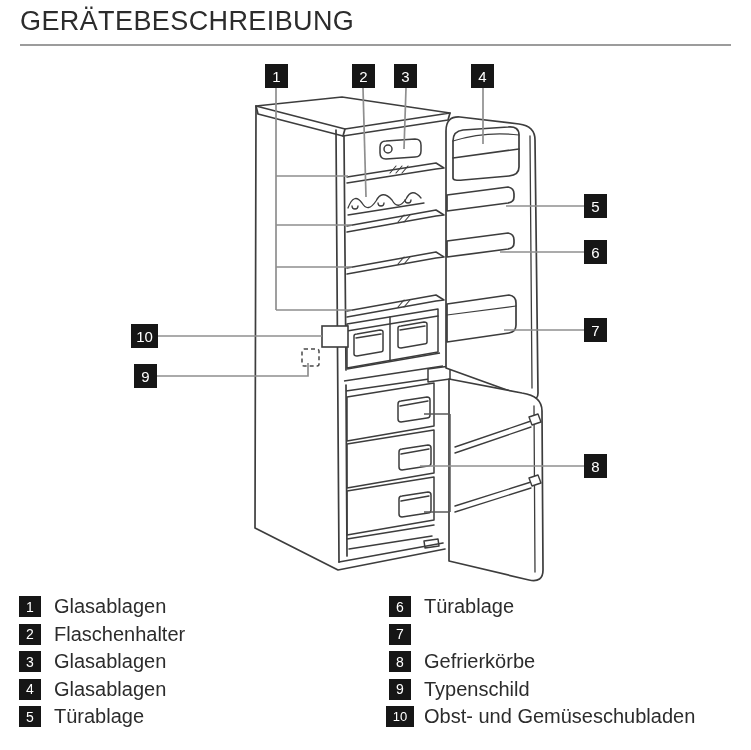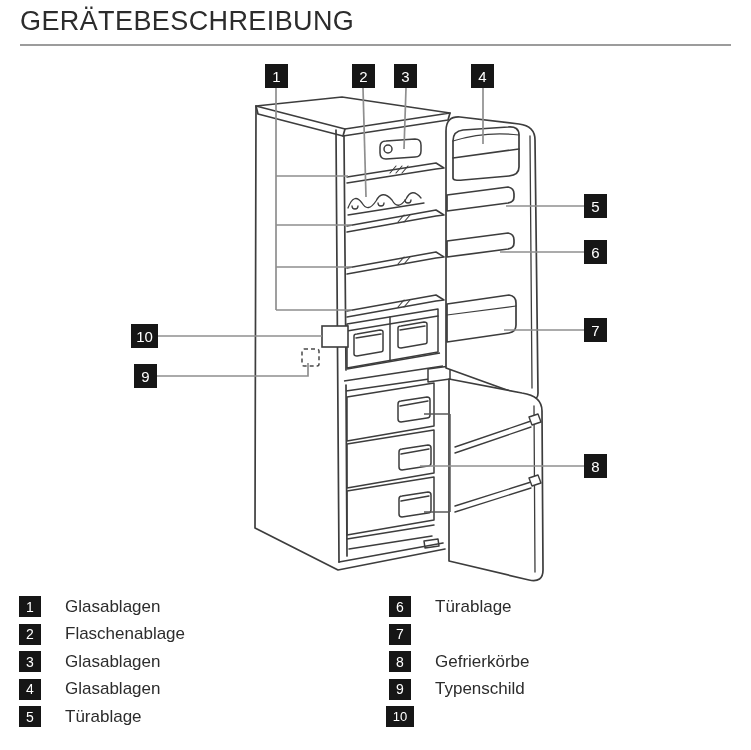--- a/index.html
+++ b/index.html
@@ -32,21 +32,21 @@
   .legend .col{position:absolute;top:0;}
   .legend .col.left{left:19px;}
   .legend .col.right{left:389px;}
   .lrow{display:flex;align-items:center;height:21px;margin-bottom:6.5px;}
   .lnum{
     width:22px;height:21px;background:#161616;color:#ffffff;flex:0 0 auto;
     display:flex;align-items:center;justify-content:center;
     font-size:14px;line-height:1;margin-right:13px;
   }
   .lnum.wide{width:28px;margin-left:-3px;margin-right:10px;font-size:13px;}
-  .llbl{font-size:17px;color:#2c2c2c;white-space:nowrap;margin-left:11px;}
+  .llbl{font-size:20px;color:#2c2c2c;white-space:nowrap;}
 </style>
 </head>
 <body>
 
 <div class="page">
 
   <div class="hdr">
     <h1>GERÄTEBESCHREIBUNG</h1>
     <div class="rule"></div>
   </div>
@@ -185,21 +185,21 @@
   </div>
 
   <div class="legend">
     <div class="col left">
       <div class="lrow">
         <span class="lnum">1</span>
         <span class="llbl">Glasablagen</span>
       </div>
       <div class="lrow">
         <span class="lnum">2</span>
-        <span class="llbl">Flaschenablage</span>
+        <span class="llbl">Flaschenhalter</span>
       </div>
       <div class="lrow">
         <span class="lnum">3</span>
         <span class="llbl">Glasablagen</span>
       </div>
       <div class="lrow">
         <span class="lnum">4</span>
         <span class="llbl">Glasablagen</span>
       </div>
       <div class="lrow">
@@ -218,17 +218,18 @@
       <div class="lrow">
         <span class="lnum">8</span>
         <span class="llbl">Gefrierkörbe</span>
       </div>
       <div class="lrow">
         <span class="lnum">9</span>
         <span class="llbl">Typenschild</span>
       </div>
       <div class="lrow">
         <span class="lnum wide">10</span>
+        <span class="llbl">Obst- und Gemüseschubladen</span>
       </div>
     </div>
   </div>
 
 </div>
 
 </body></html>

